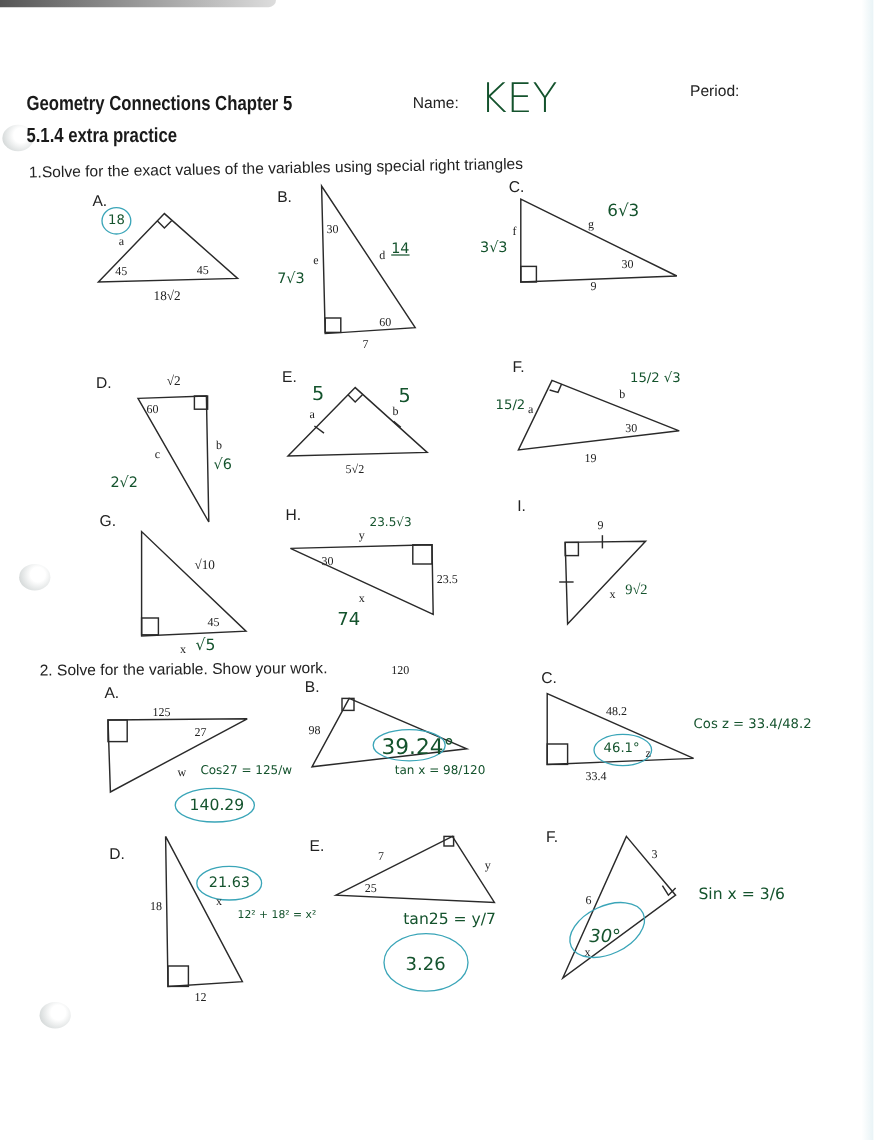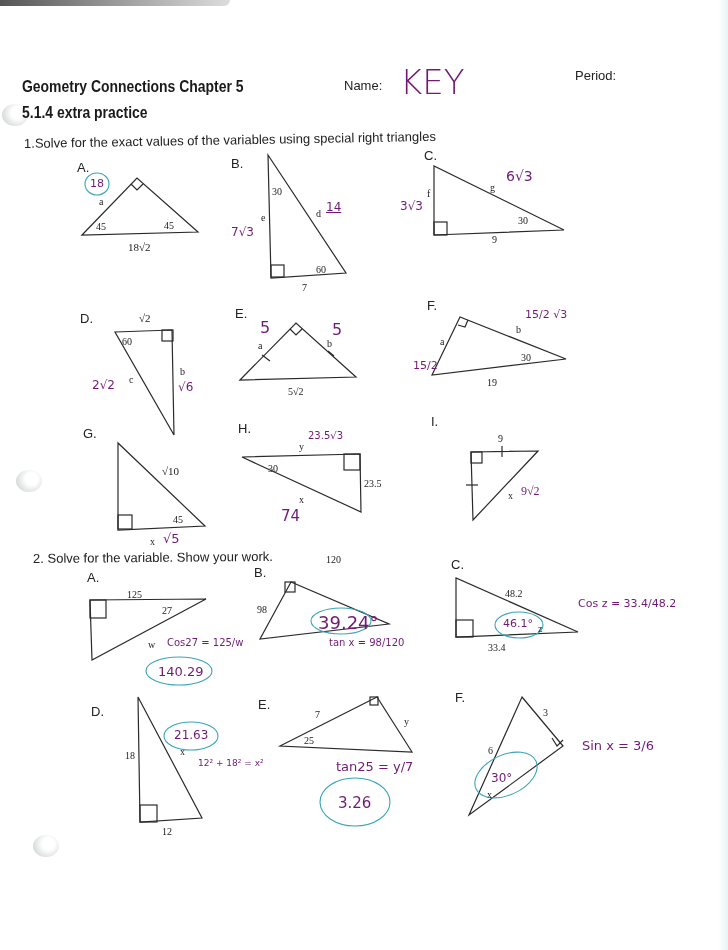--- a/index.html
+++ b/index.html
@@ -4,21 +4,21 @@
 <style>
   html, body { margin:0; padding:0; }
   body { width:728px; height:950px; background:#ffffff; position:relative; overflow:hidden; font-family:"Liberation Sans", sans-serif; color:#1a1a1a; }
   .edge-right { position:absolute; right:0; top:0; width:10px; height:950px; background:linear-gradient(to right,#ffffff,#e8f3f6); }
   .top-shadow { position:absolute; left:0; top:0; width:230px; height:6px; background:linear-gradient(to right,#555,#999,#ddd); border-radius:0 0 80px 0; }
   .hole { position:absolute; width:26px; height:22px; border-radius:50%; background:radial-gradient(circle at 60% 40%,#ffffff 30%,#d8dcdc 75%,#9aa0a0 100%); }
   .abs { position:absolute; white-space:nowrap; }
   .title { font-family:"Liberation Sans", sans-serif; font-weight:bold; font-size:17px; transform:scaleX(0.82); transform-origin:left; letter-spacing:0; }
   .label { font-size:13px; color:#222; }
   .serif { font-family:"Liberation Serif", serif; font-size:10px; color:#222; }
-  .hand { font-family:"DejaVu Sans", sans-serif; color:#701a75; font-size:12px; }
+  .hand { font-family:"DejaVu Sans", sans-serif; color:#14532d; font-size:12px; }
   .instr { font-size:13px; color:#222; }
   svg { position:absolute; left:0; top:0; }
 </style>
 </head>
 <body>
 
 <div class="top-shadow"></div>
 <div class="edge-right"></div>
 <div class="hole" style="left:2px;top:104px;"></div>
 <div class="hole" style="left:16px;top:470px;"></div>
@@ -122,32 +122,32 @@
 
 <div class="abs serif" style="left:427px;top:188px;">f</div>
 <div class="abs hand" style="left:400px;top:199px;">3√3</div>
 <div class="abs serif" style="left:490px;top:182px;">g</div>
 <div class="abs hand" style="left:506px;top:168px;font-size:14px;">6√3</div>
 <div class="abs serif" style="left:518px;top:215px;">30</div>
 <div class="abs serif" style="left:492px;top:234px;">9</div>
 
 <div class="abs serif" style="left:139px;top:312px;font-size:11px;">√2</div>
 <div class="abs serif" style="left:122px;top:336px;">60</div>
-<div class="abs hand" style="left:92px;top:378px;">2√2</div>
+<div class="abs hand" style="left:92px;top:395px;">2√2</div>
 <div class="abs serif" style="left:129px;top:374px;">c</div>
 <div class="abs serif" style="left:180px;top:366px;">b</div>
 <div class="abs hand" style="left:178px;top:380px;">√6</div>
 
 <div class="abs hand" style="left:260px;top:318px;font-size:16px;">5</div>
 <div class="abs hand" style="left:332px;top:320px;font-size:16px;">5</div>
 <div class="abs serif" style="left:258px;top:340px;">a</div>
 <div class="abs serif" style="left:327px;top:338px;">b</div>
 <div class="abs serif" style="left:288px;top:386px;">5√2</div>
 
-<div class="abs hand" style="left:413px;top:332px;font-size:11px;line-height:11px;margin-top:28px;">15/2</div>
+<div class="abs hand" style="left:413px;top:332px;font-size:11px;line-height:11px;">15/2</div>
 <div class="abs serif" style="left:440px;top:336px;">a</div>
 <div class="abs serif" style="left:516px;top:324px;">b</div>
 <div class="abs hand" style="left:525px;top:308px;font-size:11px;">15/2 √3</div>
 <div class="abs serif" style="left:521px;top:352px;">30</div>
 <div class="abs serif" style="left:487px;top:377px;">19</div>
 
 <div class="abs serif" style="left:162px;top:465px;font-size:11px;">√10</div>
 <div class="abs serif" style="left:173px;top:514px;">45</div>
 <div class="abs serif" style="left:150px;top:536px;">x</div>
 <div class="abs hand" style="left:163px;top:531px;font-size:13px;">√5</div>
@@ -195,15 +195,15 @@
 <div class="abs hand" style="left:198px;top:758px;font-size:9px;">12² + 18² = x²</div>
 
 <div class="abs serif" style="left:315px;top:709px;">7</div>
 <div class="abs serif" style="left:304px;top:735px;">25</div>
 <div class="abs serif" style="left:404px;top:716px;">y</div>
 <div class="abs hand" style="left:336px;top:759px;font-size:13px;">tan25 = y/7</div>
 <div class="abs hand" style="left:338px;top:794px;font-size:15px;">3.26</div>
 
 <div class="abs serif" style="left:543px;top:707px;">3</div>
 <div class="abs serif" style="left:488px;top:745px;">6</div>
-<div class="abs hand" style="left:491px;top:771px;font-size:12px;">30°</div>
+<div class="abs hand" style="left:491px;top:771px;font-size:15px;font-style:italic;">30°</div>
 <div class="abs serif" style="left:487px;top:789px;">x</div>
 <div class="abs hand" style="left:582px;top:738px;font-size:13px;">Sin x = 3/6</div>
 
 </body></html>

